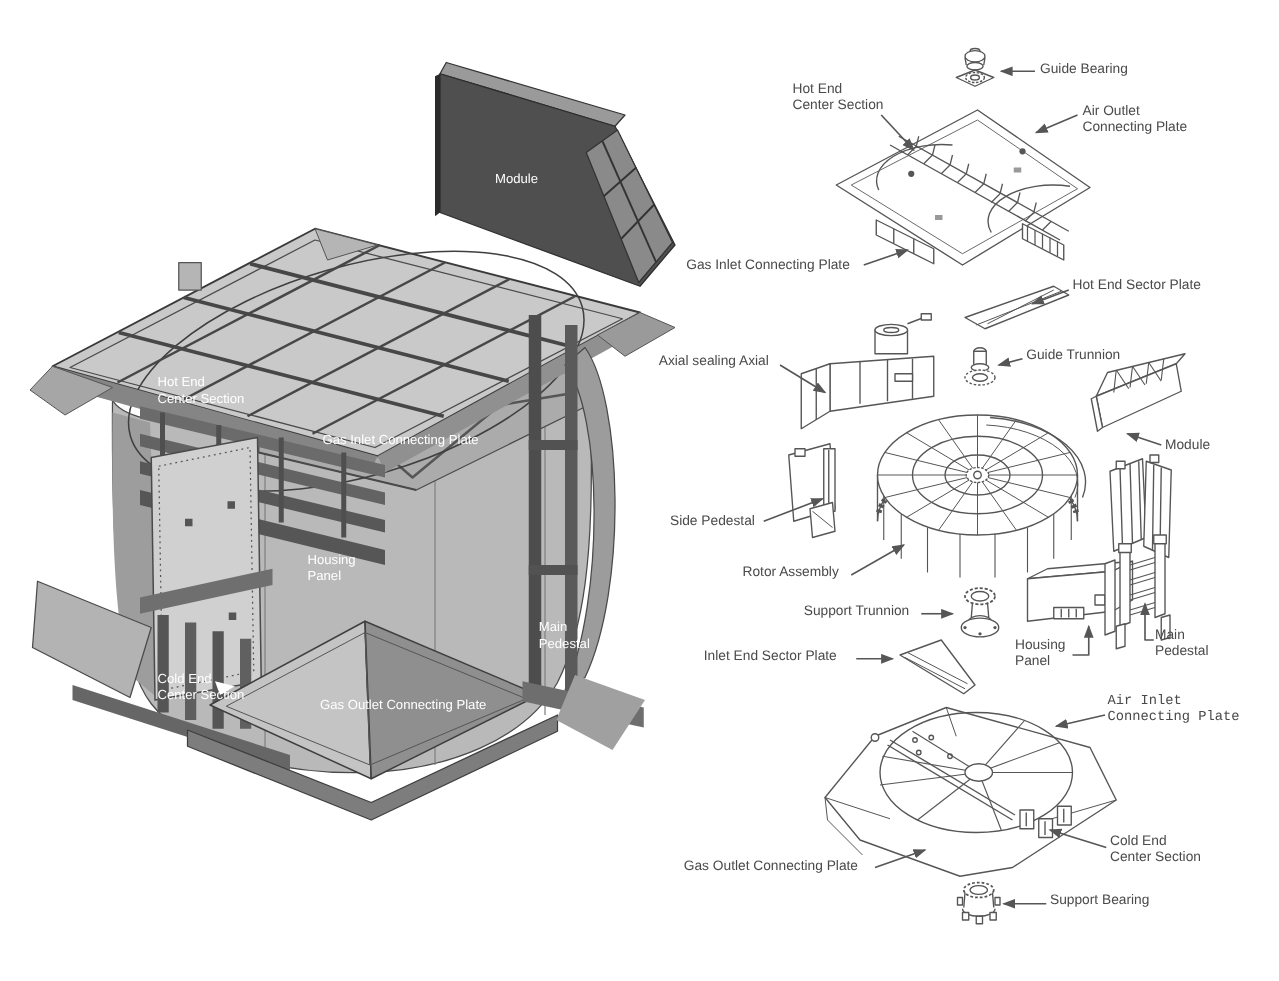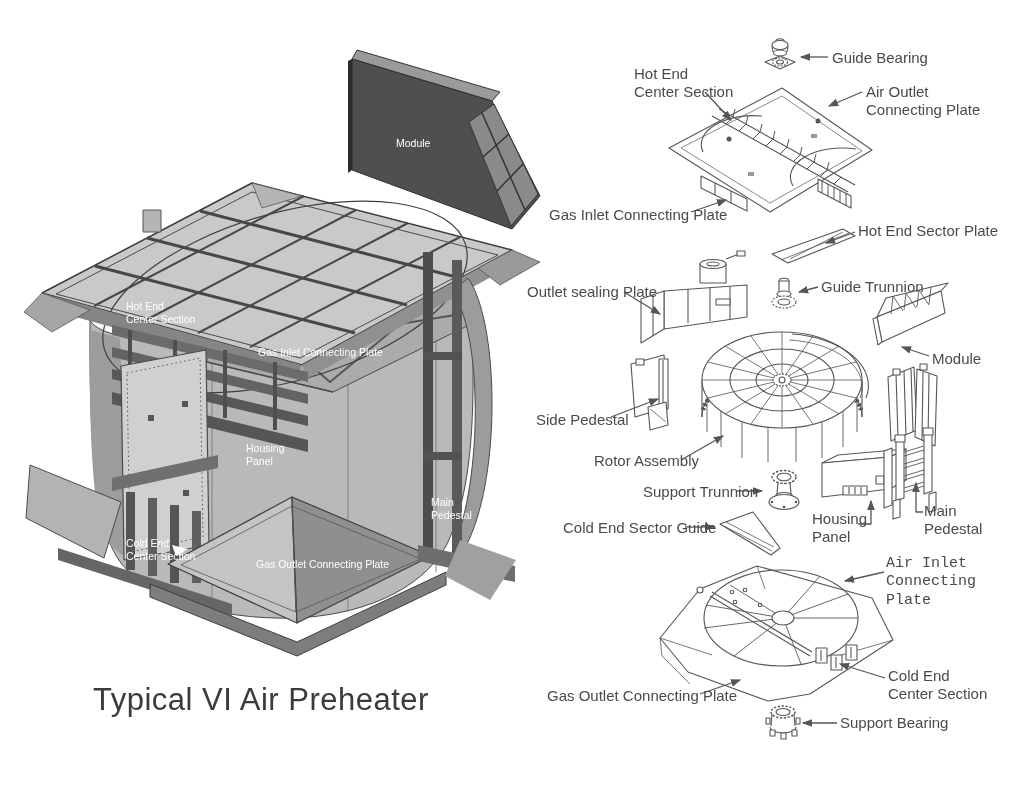--- a/index.html
+++ b/index.html
@@ -1,19 +1,19 @@
 <!DOCTYPE html>
 <html><head>
 <meta charset="utf-8">
 <style>
   html,body{margin:0;padding:0;background:#fff;}
   #stage{position:relative;width:1023px;height:785px;background:#ffffff;overflow:hidden;
          font-family:"Liberation Sans", sans-serif;}
   svg{position:absolute;left:0;top:0;}
-  .lbl{position:absolute;font-size:15px;line-height:1.22;color:#4a4a4a;white-space:pre-line;}
+  .lbl{position:absolute;font-size:11px;line-height:1.22;color:#4a4a4a;white-space:pre-line;}
   .lbl.white{color:#ffffff;font-size:10.5px;}
   #title{position:absolute;left:93px;top:682px;font-size:31px;color:#3b3b3b;letter-spacing:0.5px;}
 </style>
 </head>
 <body>
 
 <div id="stage">
 
 <svg width="1023" height="785" viewBox="0 0 1023 785">
   <defs>
@@ -414,32 +414,31 @@
 Center Section</div>
   <div class="lbl white" style="left:256px;top:558px;">Gas Outlet Connecting Plate</div>
 
   <div class="lbl" style="left:832px;top:49px;">Guide Bearing</div>
   <div class="lbl" style="left:634px;top:65px;">Hot End
 Center Section</div>
   <div class="lbl" style="left:866px;top:83px;">Air Outlet
 Connecting Plate</div>
   <div class="lbl" style="left:549px;top:206px;">Gas Inlet Connecting Plate</div>
   <div class="lbl" style="left:858px;top:222px;">Hot End Sector Plate</div>
-  <div class="lbl" style="left:527px;top:283px;">Outlet sealing Plate</div>
+  <div class="lbl" style="left:527px;top:283px;">Axial sealing Axial</div>
   <div class="lbl" style="left:821px;top:278px;">Guide Trunnion</div>
   <div class="lbl" style="left:932px;top:350px;">Module</div>
   <div class="lbl" style="left:536px;top:411px;text-align:right;">Side Pedestal</div>
   <div class="lbl" style="left:594px;top:452px;">Rotor Assembly</div>
   <div class="lbl" style="left:643px;top:483px;">Support Trunnion</div>
-  <div class="lbl" style="left:563px;top:519px;">Cold End Sector Guide</div>
+  <div class="lbl" style="left:563px;top:519px;">Inlet End Sector Plate</div>
   <div class="lbl" style="left:812px;top:510px;">Housing
 Panel</div>
   <div class="lbl" style="left:924px;top:502px;">Main
 Pedestal</div>
   <div class="lbl" style="left:886px;top:555px;font-family:Liberation Mono, monospace;">Air Inlet
 Connecting Plate</div>
   <div class="lbl" style="left:888px;top:667px;">Cold End
 Center Section</div>
   <div class="lbl" style="left:547px;top:687px;">Gas Outlet Connecting Plate</div>
   <div class="lbl" style="left:840px;top:714px;">Support Bearing</div>
 
-  <div id="title">Typical VI Air Preheater</div>
 </div>
 
 </body></html>

